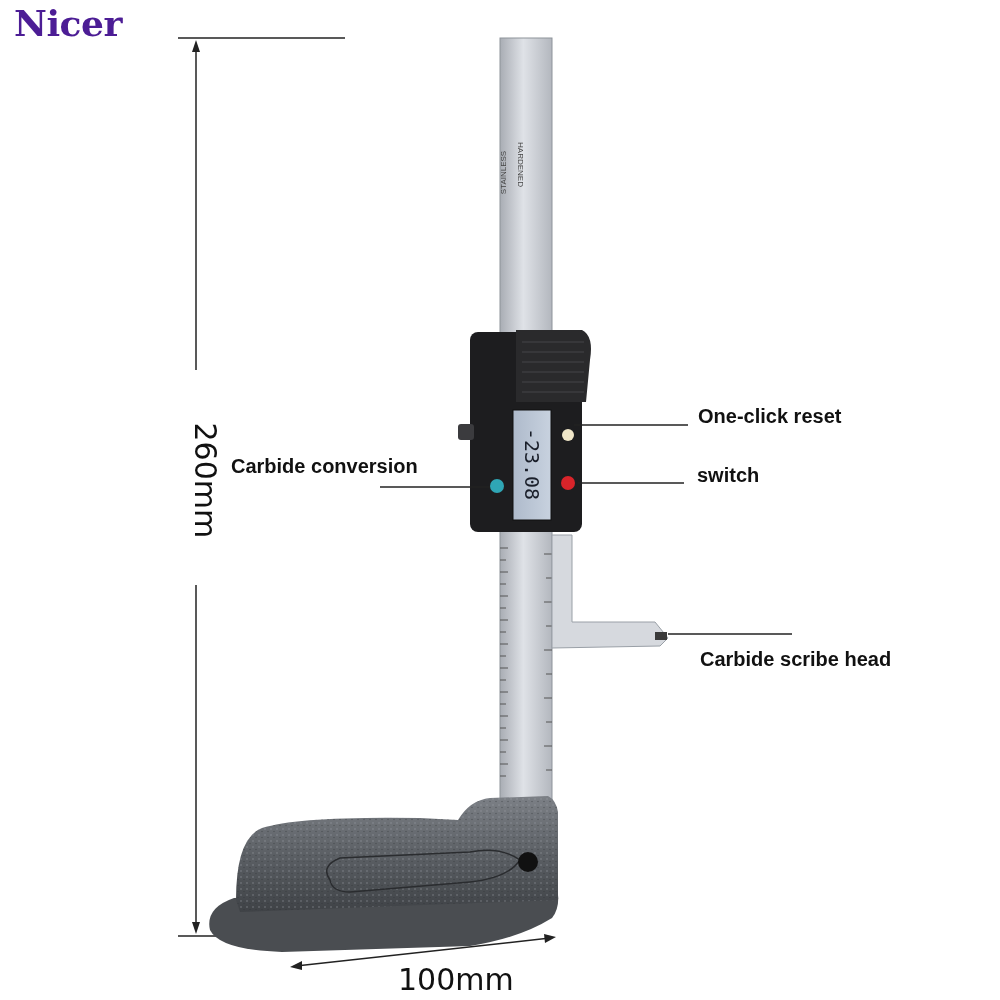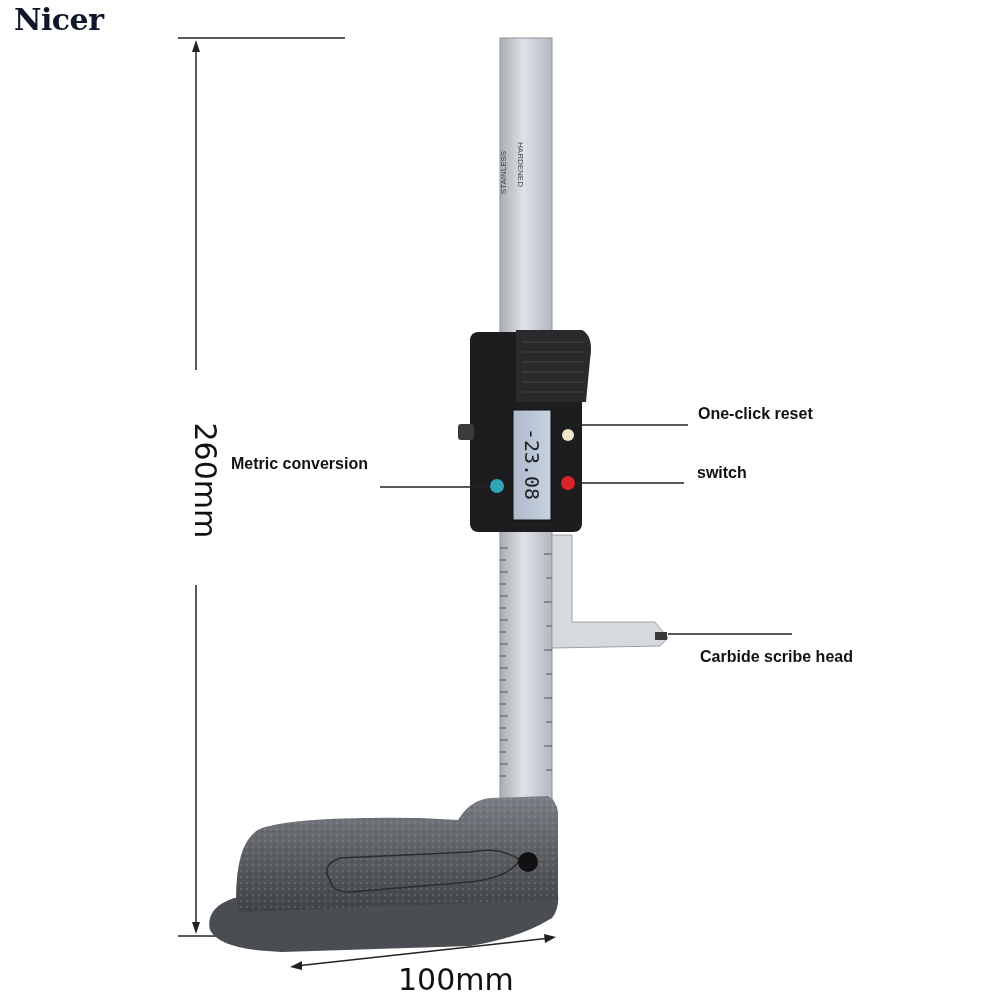--- a/index.html
+++ b/index.html
@@ -1,22 +1,22 @@
 <!DOCTYPE html>
 <html><head>
 <meta charset="utf-8">
 <style>
   html, body { margin: 0; padding: 0; background: #ffffff; }
   body { width: 1000px; height: 1000px; position: relative; overflow: hidden; font-family: "Liberation Sans", sans-serif; }
   .abs { position: absolute; }
-  .brand { left: 14px; top: 2px; font-family: "DejaVu Serif", serif; font-weight: bold; font-size: 30px; color: #0f172a; letter-spacing: -0.5px; }
+  .brand { left: 14px; top: 2px; font-family: "DejaVu Serif", serif; font-weight: bold; font-size: 36px; color: #4c1d95; letter-spacing: -0.5px; }
   .dim-text { font-family: "DejaVu Sans", sans-serif; color: #111; font-size: 30px; text-align: right; }
   .dim-height { left: 150px; top: 460px; transform: rotate(90deg); transform-origin: center; width: 110px; text-align: center; }
   .dim-width { left: 398px; top: 962px; }
-  .callout { font-family: "Liberation Sans", sans-serif; font-weight: bold; font-size: 16px; color: #111; white-space: nowrap; }
+  .callout { font-family: "Liberation Sans", sans-serif; font-weight: bold; font-size: 20px; color: #111; white-space: nowrap; }
   svg { position: absolute; left: 0; top: 0; }
 </style>
 </head>
 <body>
 
 <div class="abs brand">Nicer</div>
 
 <svg width="1000" height="1000" viewBox="0 0 1000 1000">
   <defs>
     <linearGradient id="steel" x1="0" x2="1" y1="0" y2="0">
@@ -128,20 +128,20 @@
     <line x1="380" y1="487" x2="490" y2="487"></line>
     <line x1="668" y1="634" x2="792" y2="634"></line>
   </g>
 </svg>
 
 <div class="abs dim-text dim-height">260mm</div>
 <div class="abs dim-text dim-width">100mm</div>
 
 <div class="abs callout" style="left:698px; top:405px;">One-click reset</div>
 <div class="abs callout" style="left:697px; top:464px;">switch</div>
-<div class="abs callout" style="left:231px; top:455px;">Metric conversion</div>
+<div class="abs callout" style="left:231px; top:455px;">Carbide conversion</div>
 <div class="abs callout" style="left:700px; top:636px;margin-top:12px;">Carbide scribe head</div>
 
 <div class="abs" style="left:500px; top:120px; width:60px; height:110px;">
   <div style="position:absolute; left:-18px; top:48px; transform:rotate(-90deg); font-size:8px; color:#444; white-space:nowrap;">STAINLESS</div>
   <div style="position:absolute; left:-2px; top:40px; transform:rotate(90deg); font-size:8px; color:#444; white-space:nowrap;">HARDENED</div>
 </div>
 <div class="abs" style="left:496px; top:452px; transform:rotate(90deg); font-family:'DejaVu Sans Mono', monospace; font-size:20px; color:#1a1f2a; white-space:nowrap;">-23.08</div>
 
 </body></html>

